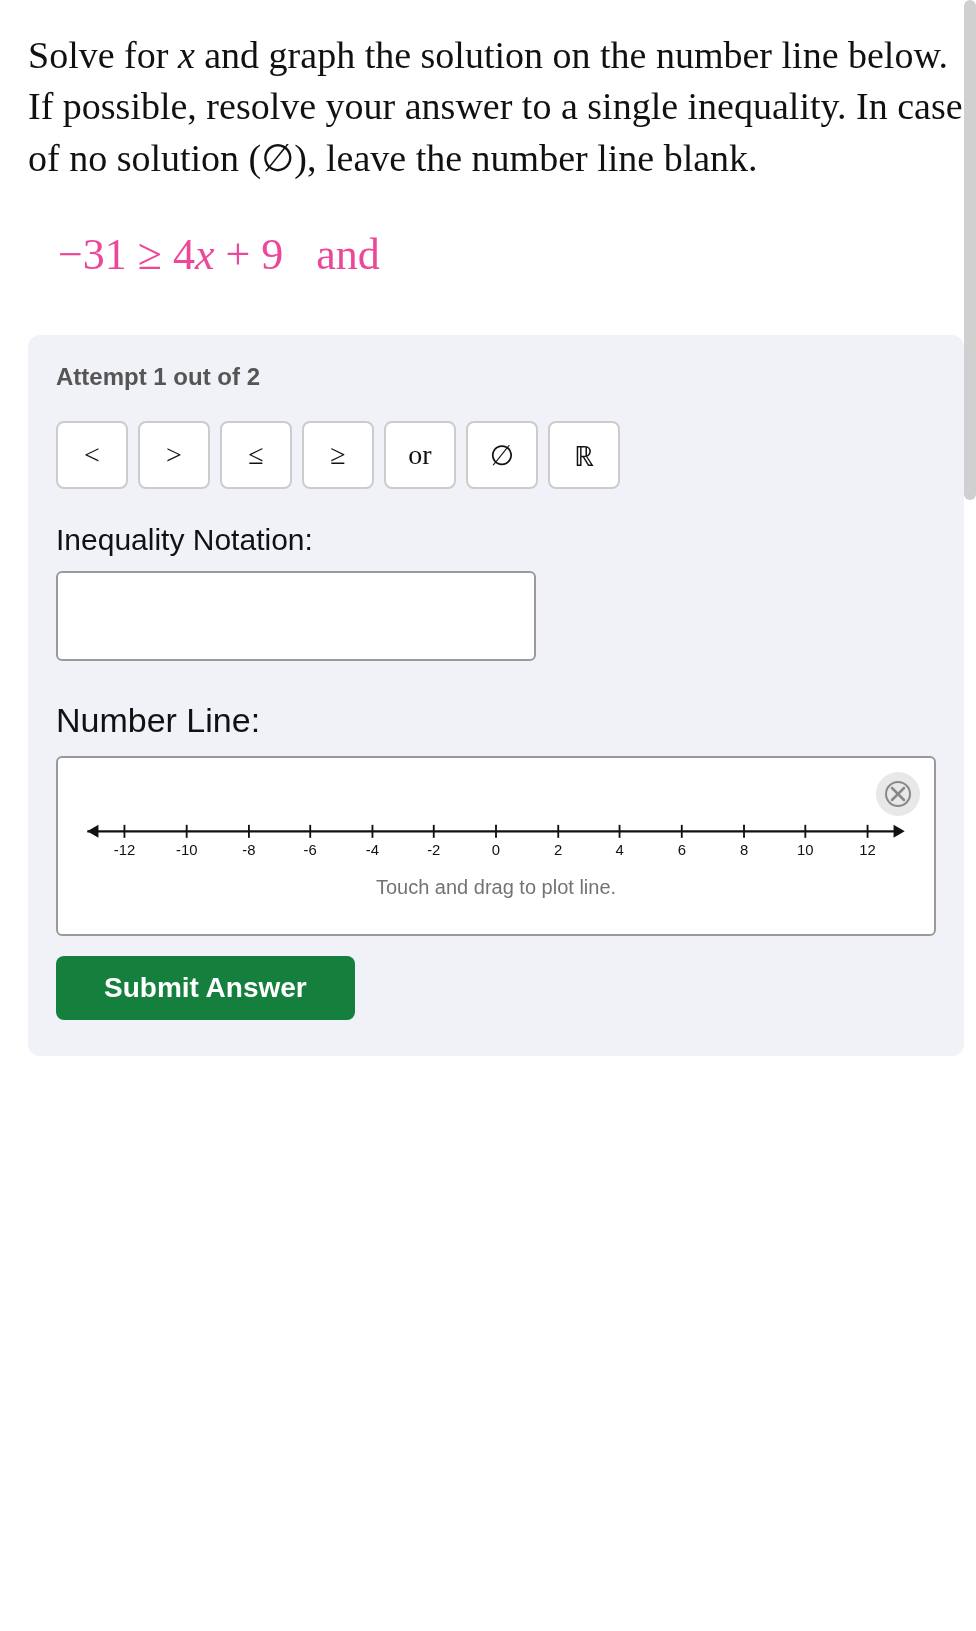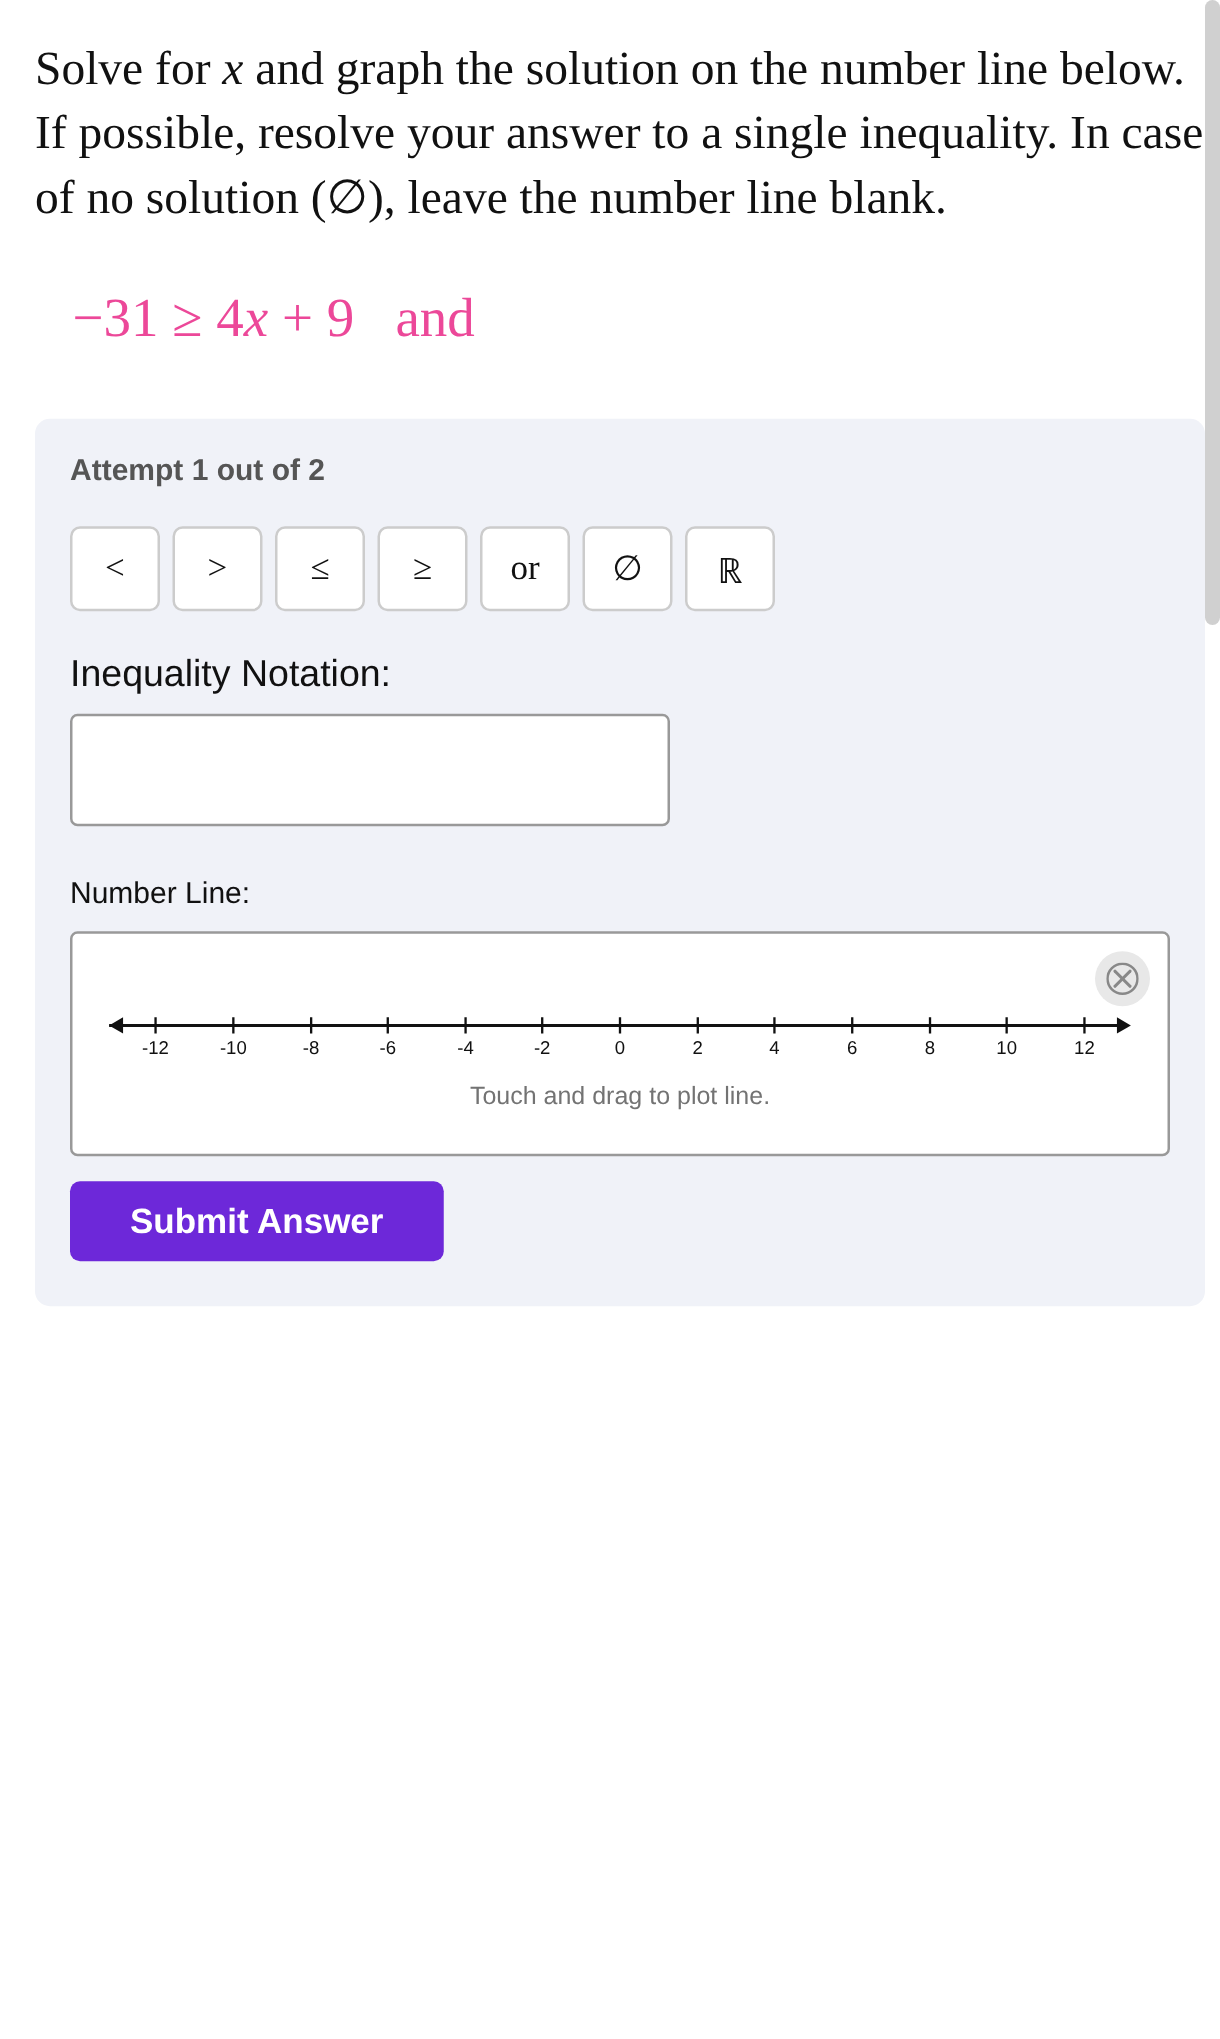--- a/index.html
+++ b/index.html
@@ -129,21 +129,21 @@
       background: #ffffff;
       border: 2px solid #999999;
       border-radius: 6px;
       margin-bottom: 40px;
       font-size: 28px;
       padding: 10px 14px;
       font-family: Georgia, serif;
     }
 
     .number-line-label {
-      font-size: 24px;
+      font-size: 34px;
       font-family: Arial, sans-serif;
       color: #111111;
       margin-bottom: 16px;
       font-weight: normal;
     }
 
     .number-line-container {
       border: 2px solid #999999;
       border-radius: 6px;
       background: #ffffff;
@@ -179,21 +179,21 @@
       margin-top: 6px;
     }
 
     .submit-btn-row {
       margin-top: 20px;
       display: flex;
       justify-content: flex-start;
     }
 
     .submit-btn {
-      background: #6d28d9;
+      background: #15803d;
       color: #ffffff;
       border: none;
       border-radius: 8px;
       font-size: 28px;
       font-family: Arial, sans-serif;
       padding: 16px 48px;
       cursor: pointer;
       font-weight: 600;
     }
 

